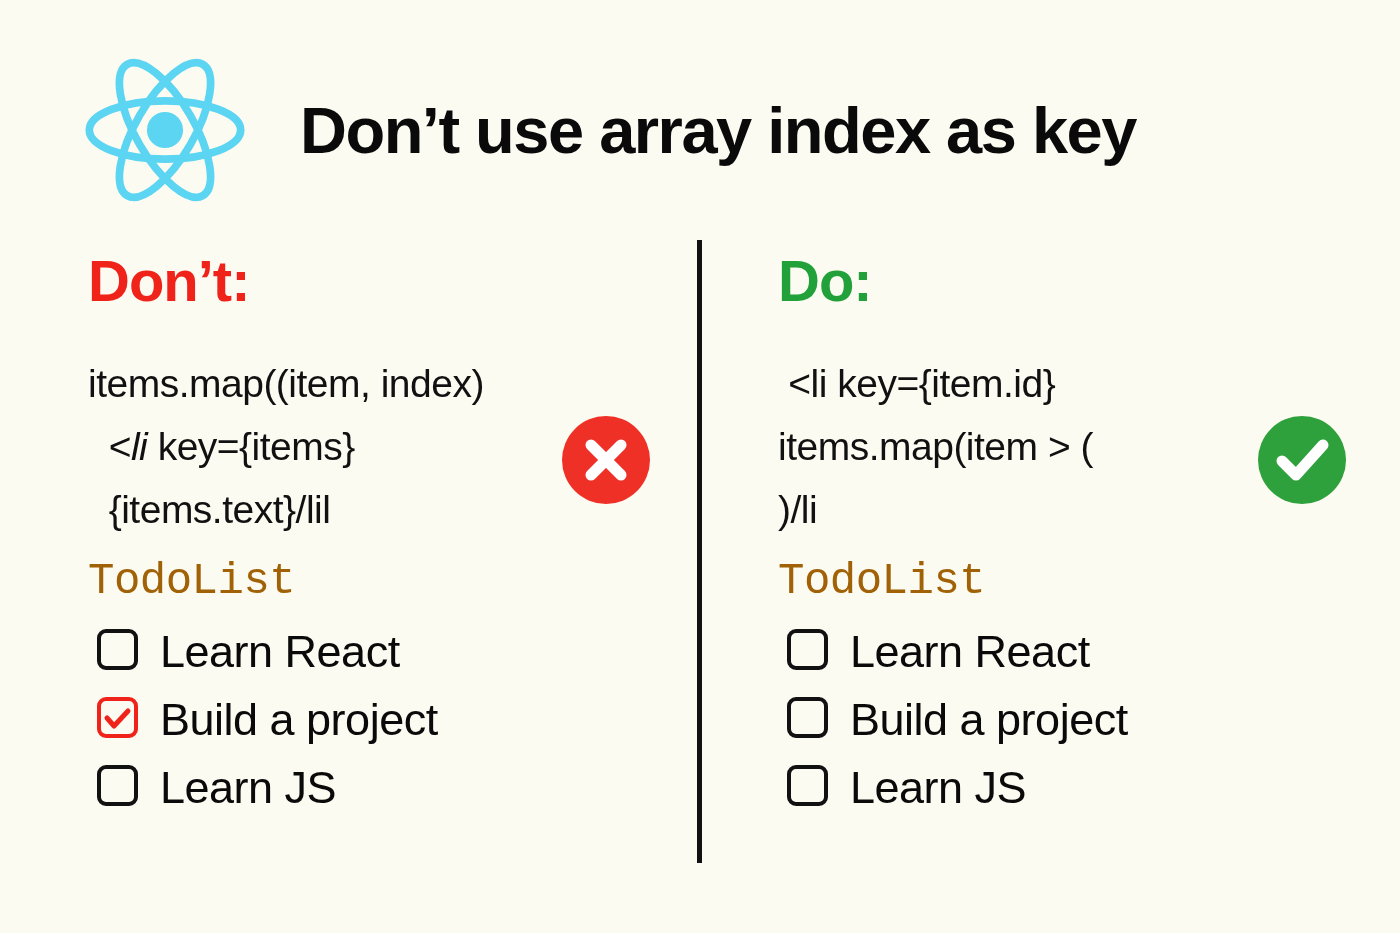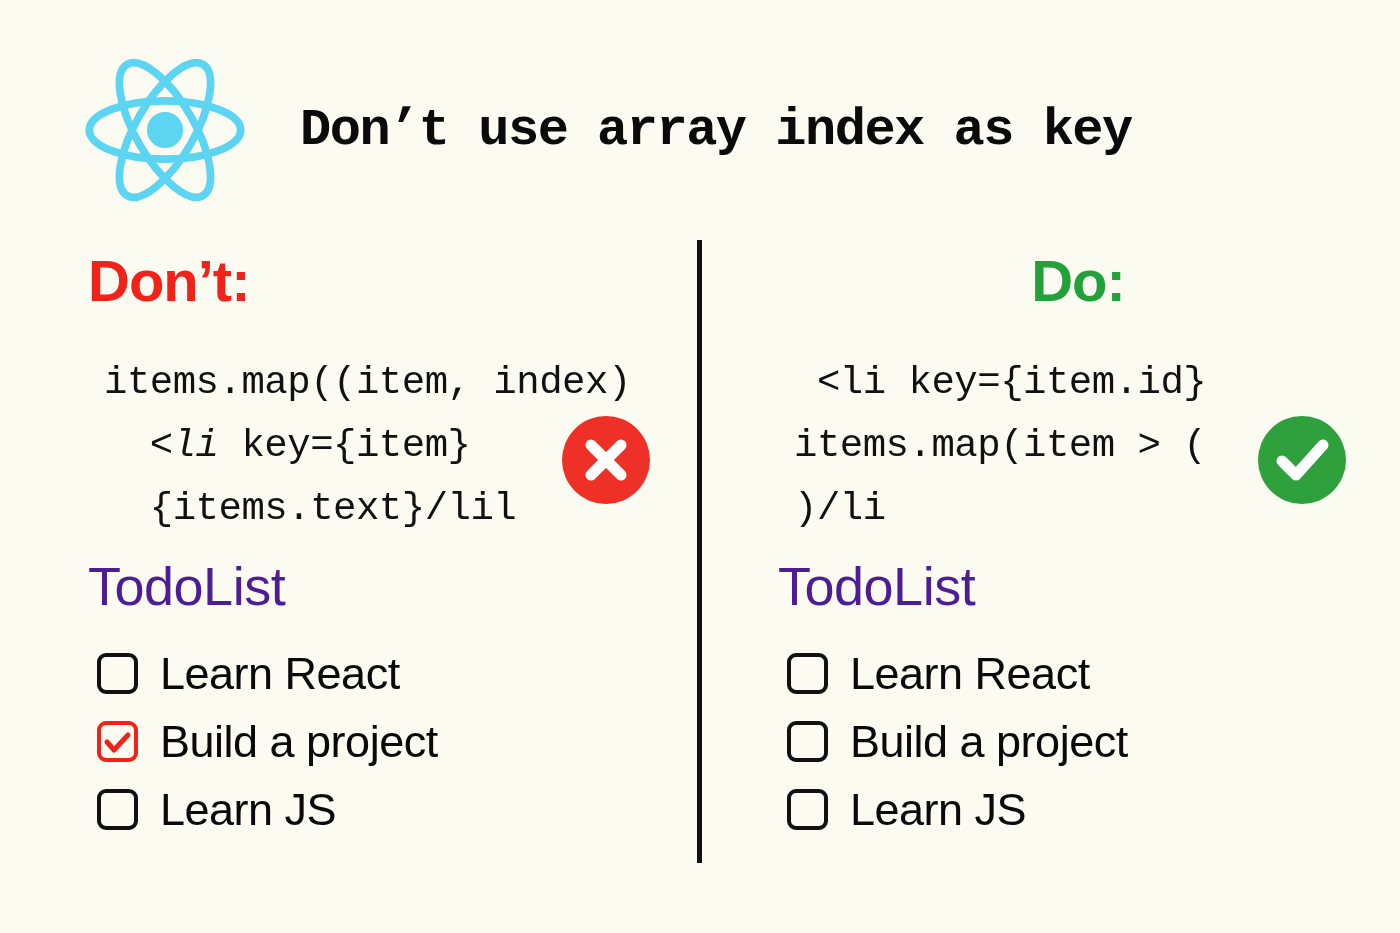--- a/index.html
+++ b/index.html
@@ -30,23 +30,23 @@
     position:absolute;
     left:76px; top:44px;
     width:178px; height:172px;
   }
   .page-title {
     position:absolute;
     left:300px; top:78px;
     width:1030px; height:104px;
     display:flex;
     align-items:center;
-    font-family:Liberation Mono, monospace;
+    font-family:Liberation Sans, sans-serif;
     font-weight:bold;
-    font-size:52px;
+    font-size:65px;
     letter-spacing:-1.5px;
     color:#0A0A0A;
     white-space:nowrap;
   }
 
   
   .divider {
     position:absolute;
     left:697px; top:240px;
     width:5px; height:623px;
@@ -65,64 +65,63 @@
   .verdict {
     font-family:"Liberation Sans", sans-serif;
     font-weight:bold;
     font-size:58px;
     letter-spacing:-1px;
     line-height:1.0;
     height:72px;
     white-space:nowrap;
   }
   .verdict.dont { color:#F0231B; }
-  .verdict.do   { color:#22A03A;text-align:center; }
+  .verdict.do   { color:#22A03A; }
 
   
   .code-wrap {
     position:relative;
     margin-top:28px;
     height:185px;
   }
   .code {
-    font-family:Liberation Mono, monospace;
+    font-family:Liberation Sans, sans-serif;
     font-size:39px;
     line-height:63px;
     color:#111111;
     white-space:pre;
     letter-spacing:-0.5px;
-    margin-left:16px;
   }
   .code .italic { font-style:italic; }
 
   .status-icon {
     position:absolute;
     top:64px;
     width:88px; height:88px;
     border-radius:50%;
   }
   .status-icon.cross { left:474px; background:#EF3026; }
   .status-icon.check { left:480px; background:#2EA03C; }
   .status-icon svg { display:block; width:88px; height:88px; }
 
   
   .todo-block { margin-top:22px; }
   .todo-title {
-    font-family:Liberation Sans, sans-serif;
-    font-size:54px;
+    font-family:Liberation Mono, monospace;
+    font-size:44px;
     font-weight:normal;
-    color:#4c1d95;
+    color:#a16207;
     letter-spacing:-0.5px;
     line-height:1.0;
     margin-bottom:26px;
     white-space:nowrap;
   }
   .todo-row {
     display:flex;
-    align-items:center;
+    align-items:flex-start;
     height:68px;
     padding-left:9px;
   }
   .checkbox {
     position:relative;
     flex:0 0 auto;
     width:41px; height:41px;
     border:4px solid #111111;
     border-radius:9px;
     background:transparent;
@@ -161,21 +160,21 @@
   </div>
 
   <div class="divider"></div>
 
   <div class="column left">
 
     <div class="verdict dont">Don’t:</div>
 
     <div class="code-wrap">
       <div class="code"><span>items.map((item, index)</span></div>
-      <div class="code"><span>  &lt;</span><span class="italic">li</span><span> key={item}</span></div>
+      <div class="code"><span>  &lt;</span><span class="italic">li</span><span> key={items}</span></div>
       <div class="code"><span>  {items.text}/lil</span></div>
 
       <div class="status-icon cross">
         <svg viewBox="0 0 88 88" aria-hidden="true">
           <g stroke="#FFFFFF" stroke-width="11" stroke-linecap="round">
             <line x1="29" y1="29" x2="59" y2="59"></line>
             <line x1="59" y1="29" x2="29" y2="59"></line>
           </g>
         </svg>
       </div>

